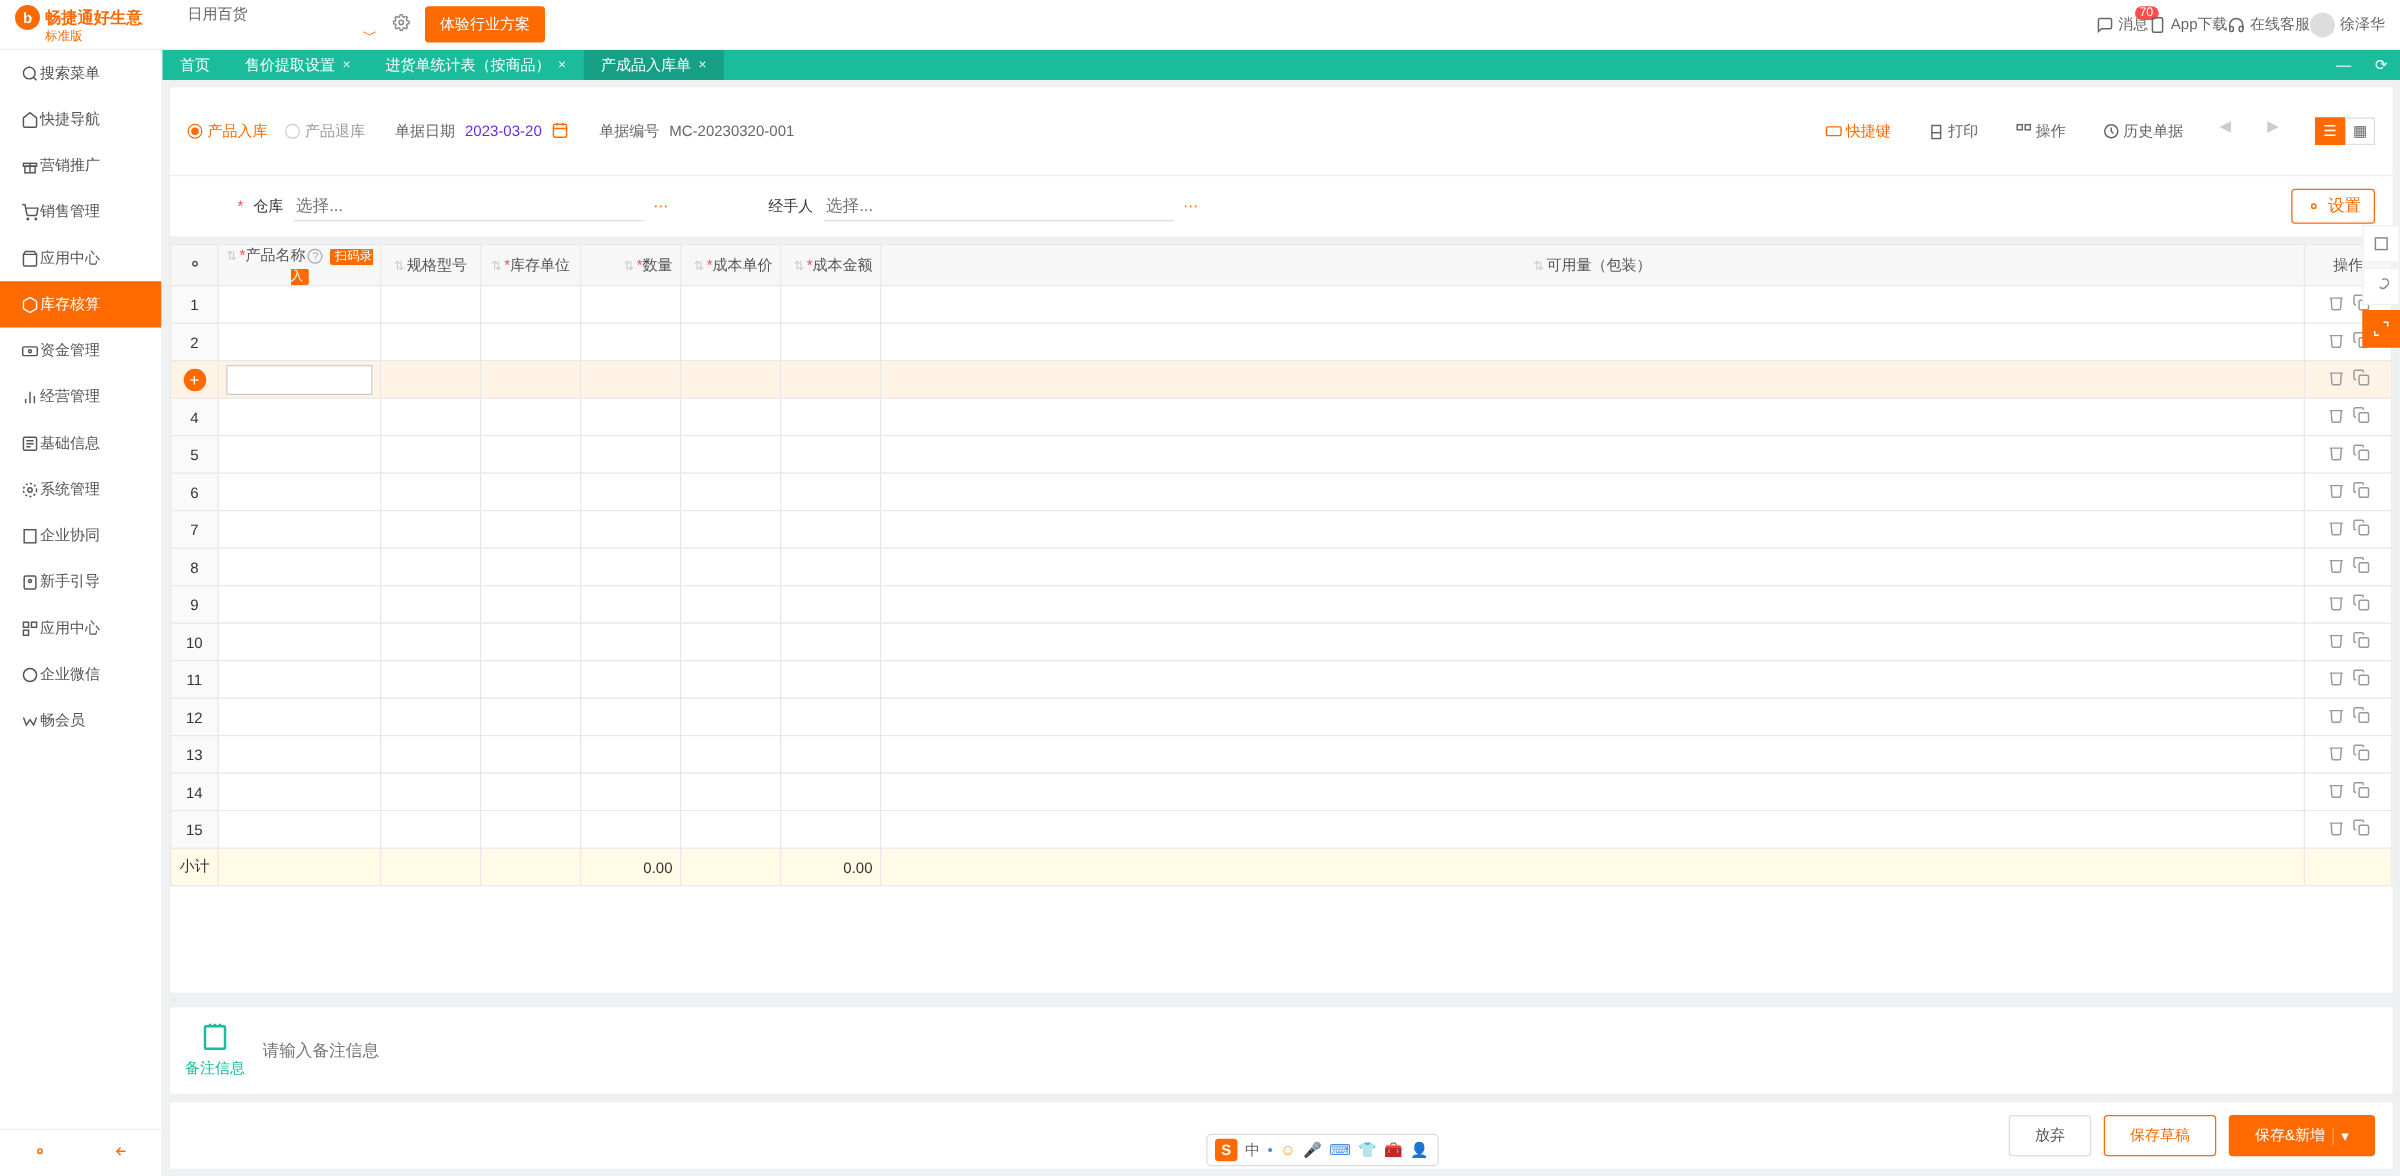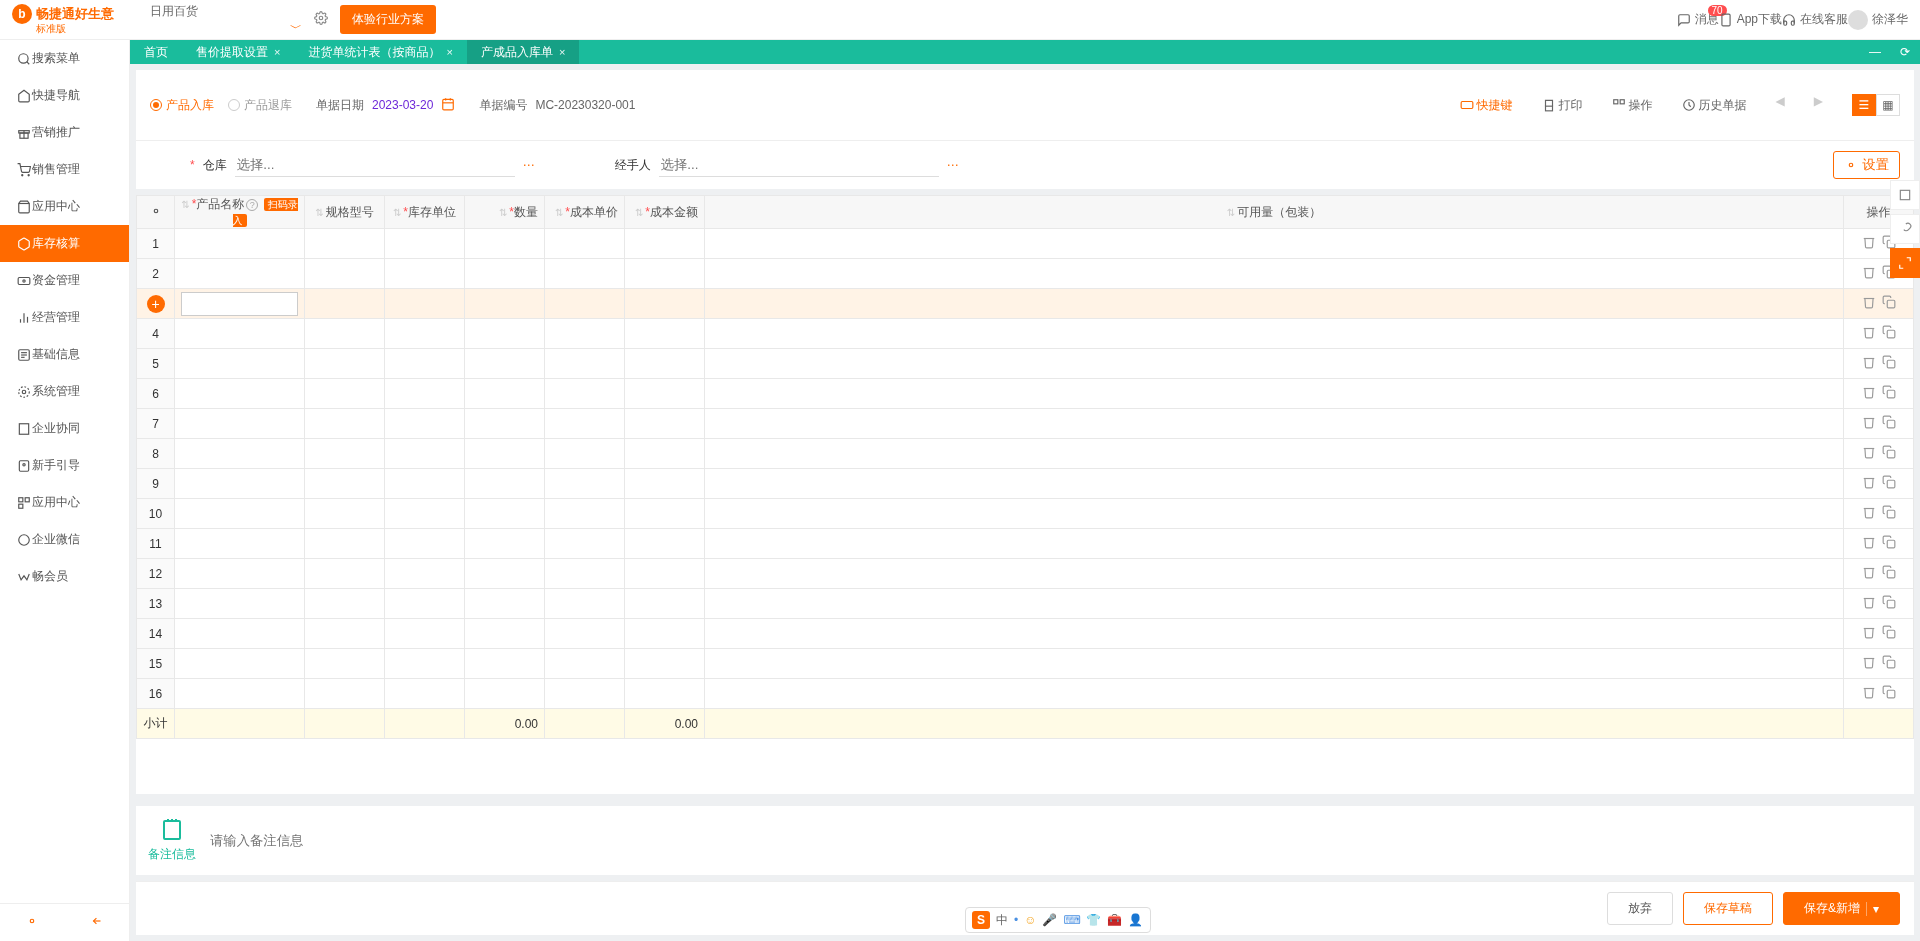--- a/index.html
+++ b/index.html
@@ -756,41 +756,20 @@
                       <polyline points="3 6 5 6 21 6"></polyline>
                       <path d="M19 6l-1 14a2 2 0 01-2 2H8a2 2 0 01-2-2L5 6"></path>
                     </svg>
                   </span><span class="act-ic">
                     <svg viewBox="0 0 24 24" fill="none" stroke="currentColor" stroke-width="2">
                       <rect x="9" y="9" width="13" height="13" rx="2"></rect>
                       <path d="M5 15H4a2 2 0 01-2-2V4a2 2 0 012-2h9a2 2 0 012 2v1"></path>
                     </svg>
                   </span></td>
               </tr>
-              <tr>
-                <td class="col-idx">16</td>
-                <td class="col-name"></td>
-                <td class="col-spec"></td>
-                <td class="col-unit"></td>
-                <td class="col-qty"></td>
-                <td class="col-price"></td>
-                <td class="col-amount"></td>
-                <td class="col-avail"></td>
-                <td class="col-act"><span class="act-ic">
-                    <svg viewBox="0 0 24 24" fill="none" stroke="currentColor" stroke-width="2">
-                      <polyline points="3 6 5 6 21 6"></polyline>
-                      <path d="M19 6l-1 14a2 2 0 01-2 2H8a2 2 0 01-2-2L5 6"></path>
-                    </svg>
-                  </span><span class="act-ic">
-                    <svg viewBox="0 0 24 24" fill="none" stroke="currentColor" stroke-width="2">
-                      <rect x="9" y="9" width="13" height="13" rx="2"></rect>
-                      <path d="M5 15H4a2 2 0 01-2-2V4a2 2 0 012-2h9a2 2 0 012 2v1"></path>
-                    </svg>
-                  </span></td>
-              </tr>
             </tbody>
           <tfoot>
             <tr class="subtotal-row">
               <td class="col-idx" colspan="1">小计</td>
               <td></td>
                 <td></td>
                 <td></td>
               <td class="col-qty">0.00</td>
               <td></td>
               <td class="col-amount">0.00</td>

